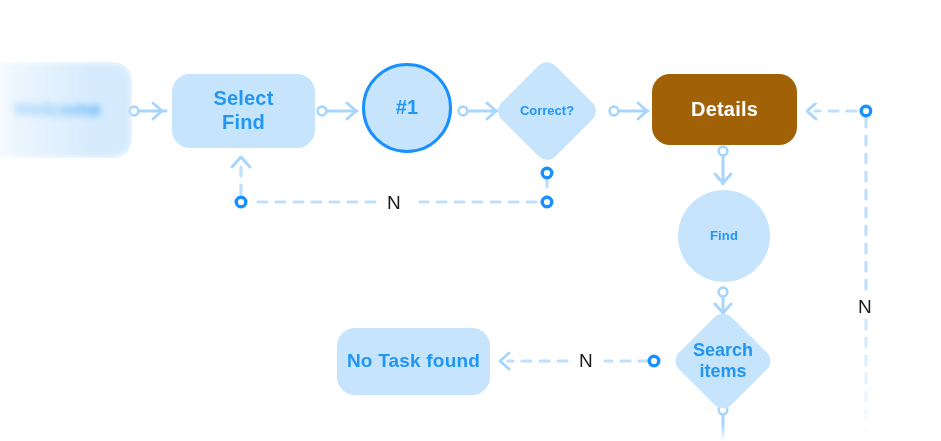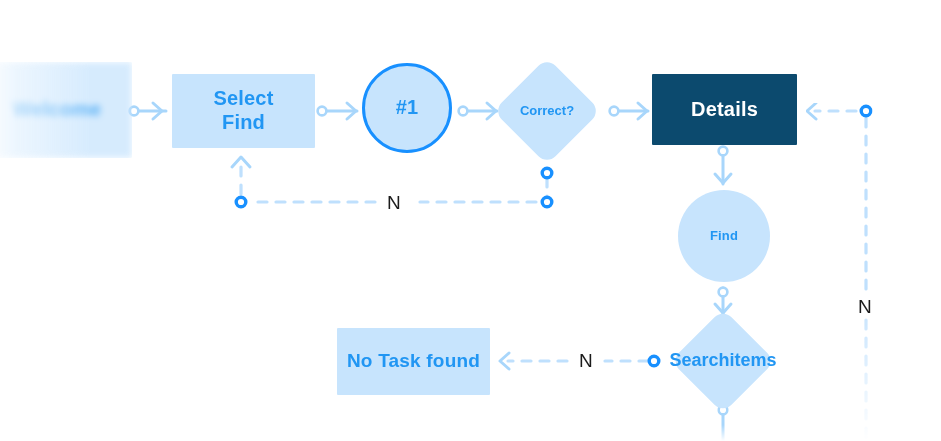--- a/index.html
+++ b/index.html
@@ -20,26 +20,26 @@
     display: flex;
     align-items: center;
     justify-content: center;
     text-align: center;
     box-sizing: border-box;
     font-weight: bold;
     line-height: 1.18;
     letter-spacing: .2px;
   }
   .node-rect {
-    border-radius: 1px;
+    border-radius: 18px;
     background: #c7e4fd;
     color: #2196f3;
   }
   .node-rect.solid {
-    background: #0c4a6e;
+    background: #a16207;
     color: #ffffff;
   }
   .node-circle {
     border-radius: 50%;
     background: #c7e4fd;
     color: #2196f3;
   }
   .node-circle.outlined {
     border: 3px solid #1890ff;
   }
@@ -213,21 +213,21 @@
   <div class="node node-rect solid" style="left:652px; top:74px; width:145px; height:71px; font-size:20px;">
     <span>Details</span>
   </div>
 
   <div class="node node-circle" style="left:678px; top:190px; width:92px; height:92px; font-size:13px;">
     <span>Find</span>
   </div>
 
   <div class="node-diamond-wrap" style="left:686px; top:324px; width:74px; height:74px;">
     <div class="node-diamond-shape"></div>
-    <div class="node-diamond-label" style="left:-26px; right:-26px; font-size:18px; flex-direction:row;text-align:right;">
+    <div class="node-diamond-label" style="left:-26px; right:-26px; font-size:18px; flex-direction:column;text-align:right;">
       <span>Search</span>
       <span>items</span>
     </div>
   </div>
 
   <div class="node node-rect" style="left:337px; top:328px; width:153px; height:67px; font-size:19px;">
     <span>No Task found</span>
   </div>
 
   <div class="edge-label" style="left:387px; top:192px;">

